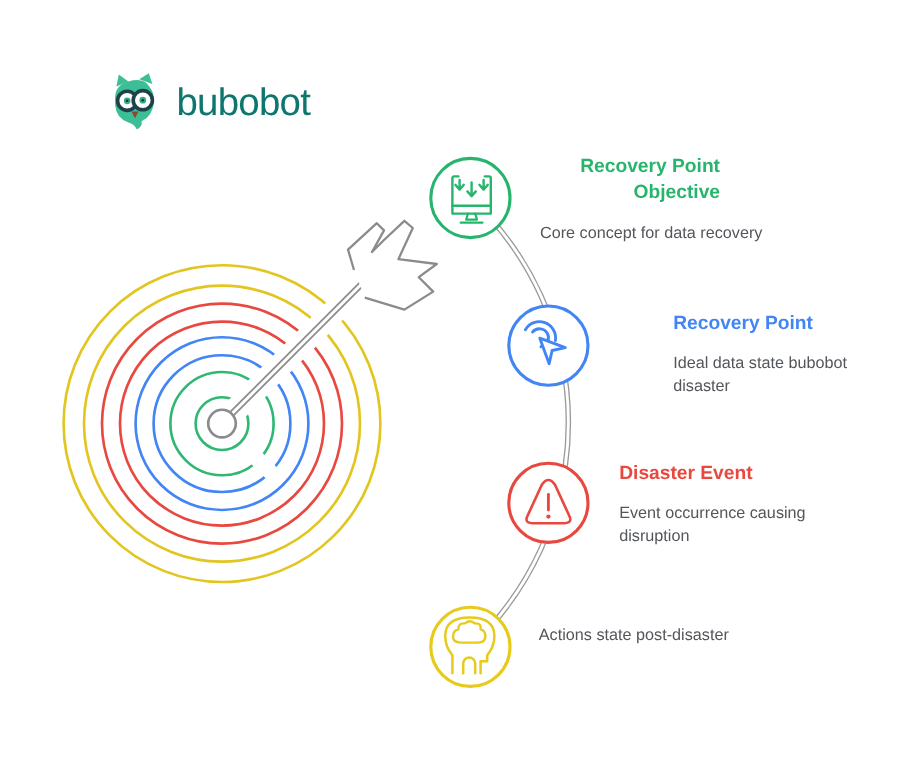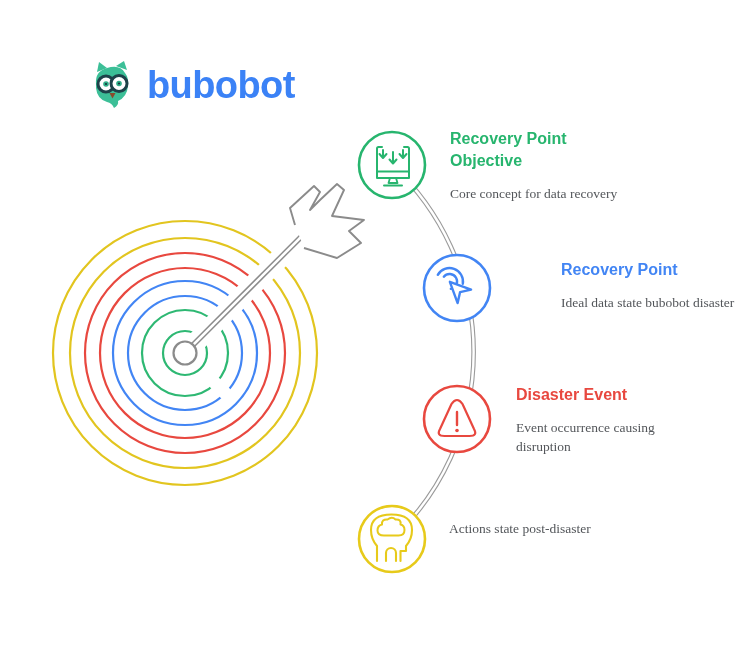--- a/index.html
+++ b/index.html
@@ -6,27 +6,27 @@
   .canvas{
     position:relative;width:750px;height:652px;background:#ffffff;overflow:hidden;
     font-family:"Liberation Sans", sans-serif;
   }
   .art{position:absolute;left:0;top:0;}
   .logo{
     position:absolute;left:92px;top:60px;height:48px;
     display:flex;align-items:center;gap:9px;
   }
   .logo .wordmark{
-    font-size:38px;font-weight:700;color:#3b82f6;letter-spacing:-0.6px;line-height:1;
+    font-size:32px;font-weight:400;color:#0f766e;letter-spacing:-0.6px;line-height:1;
     padding-top:2px;
   }
   .item{position:absolute;}
   .item h3{margin:0;font-size:16px;font-weight:700;line-height:22px;letter-spacing:0;}
-  .item p{margin:12px 0 0 0;font-size:13.5px;line-height:19px;color:#53565a;font-family:Liberation Serif, serif;}
-  .c-green{color:#27b56e;}
+  .item p{margin:12px 0 0 0;font-size:13.5px;line-height:19px;color:#53565a;}
+  .c-green{color:#27b56e;text-align:right;}
   .c-blue{color:#4285f4;}
   .c-red{color:#e8483f;}
   .c-yellow{color:#d9bd18;}
   .item-1{left:450px;top:128px;}
   .item-1 h3{max-width:150px;}
   .item-2{left:514px;top:259px;margin-left:47px;}
   .item-3{left:516px;top:384px;}
   .item-3 p{max-width:185px;}
   .item-4{left:449px;top:507px;}
 </style>

